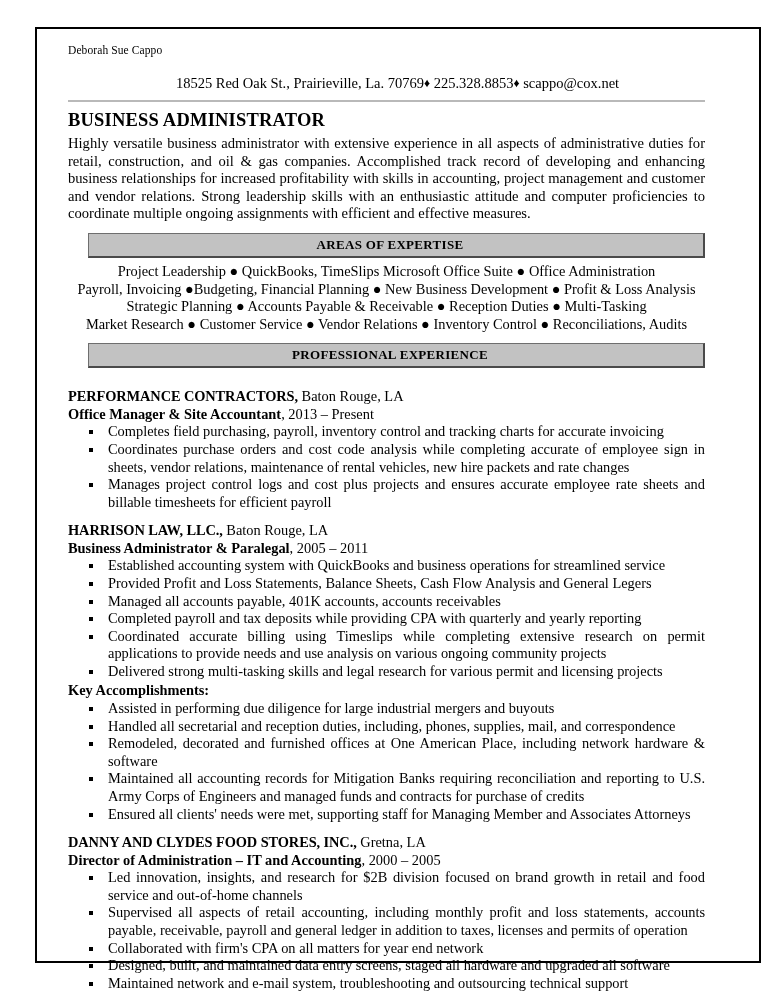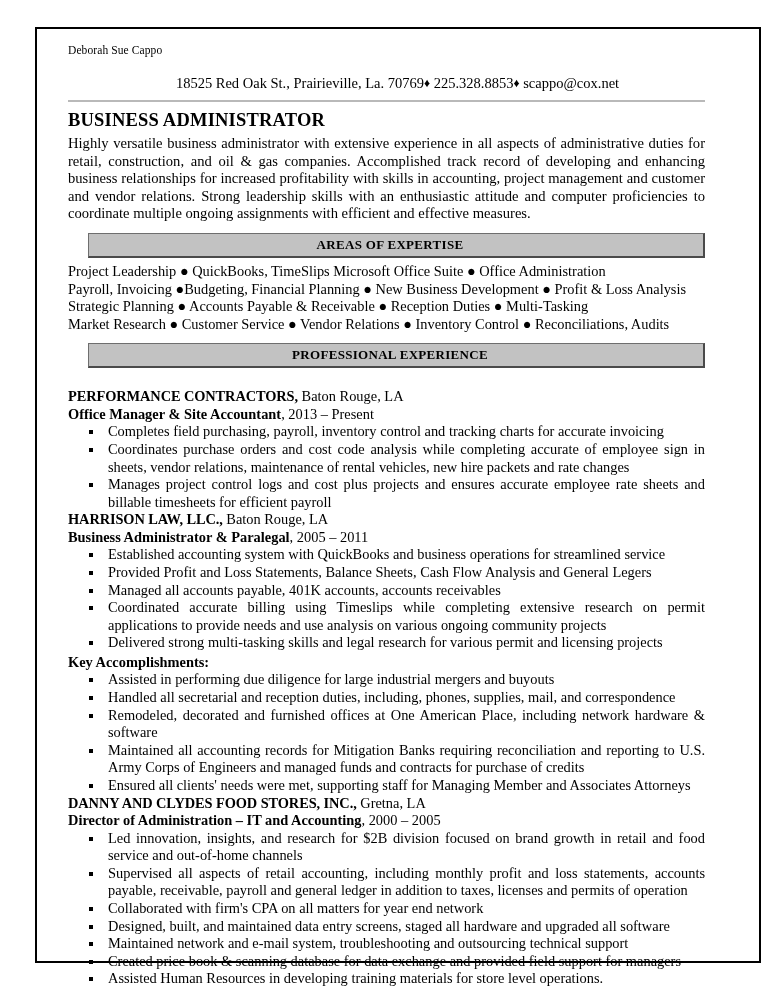--- a/index.html
+++ b/index.html
@@ -91,29 +91,30 @@
     font-size: 13px;
     letter-spacing: 0.3px;
     padding: 3px 12px 3px 0;
     box-sizing: border-box;
     margin-left: 20px;
   }
 
   
   .expertise {
     margin-top: 5px;
-    text-align: left;
+    text-align: center;
   }
   .expertise div {
     font-size: 14.4px;
     line-height: 17.6px;
   }
 
   
   .job {
+    margin-top: 11px;
   }
   .job.first { margin-top: 20px; }
 
   .company {
     font-size: 14.4px;
     line-height: 17.5px;
   }
   .company .org {
     font-weight: bold;
     letter-spacing: -0.1px;
@@ -197,20 +198,21 @@
       </ul>
     </div>
 
     <div class="job">
       <div class="company"><span class="org">HARRISON LAW, LLC.,</span><span> Baton Rouge, LA</span></div>
       <div class="role"><span class="title">Business Administrator &amp; Paralegal</span><span>, 2005 – 2011</span></div>
       <ul class="bullets">
         <li class="nojustify">Established accounting system with QuickBooks and business operations for streamlined service</li>
         <li class="nojustify">Provided Profit and Loss Statements, Balance Sheets, Cash Flow Analysis and General Legers</li>
         <li class="nojustify">Managed all accounts payable, 401K accounts, accounts receivables</li>
+        <li class="nojustify">Completed payroll and tax deposits while providing CPA with quarterly and yearly reporting</li>
         <li>Coordinated accurate billing using Timeslips while completing extensive research on permit applications to provide needs and use analysis on various ongoing community projects</li>
         <li class="nojustify">Delivered strong multi-tasking skills and legal research for various permit and licensing projects</li>
       </ul>
       <div class="subhead">Key Accomplishments:</div>
       <ul class="bullets">
         <li class="nojustify">Assisted in performing due diligence for large industrial mergers and buyouts</li>
         <li class="nojustify">Handled all secretarial and reception duties, including, phones, supplies, mail, and correspondence</li>
         <li>Remodeled, decorated and furnished offices at One American Place, including network hardware &amp; software</li>
         <li>Maintained all accounting records for Mitigation Banks requiring reconciliation and reporting to U.S. Army Corps of Engineers and managed funds and contracts for purchase of credits</li>
         <li class="nojustify">Ensured all clients' needs were met, supporting staff for Managing Member and Associates Attorneys</li>

